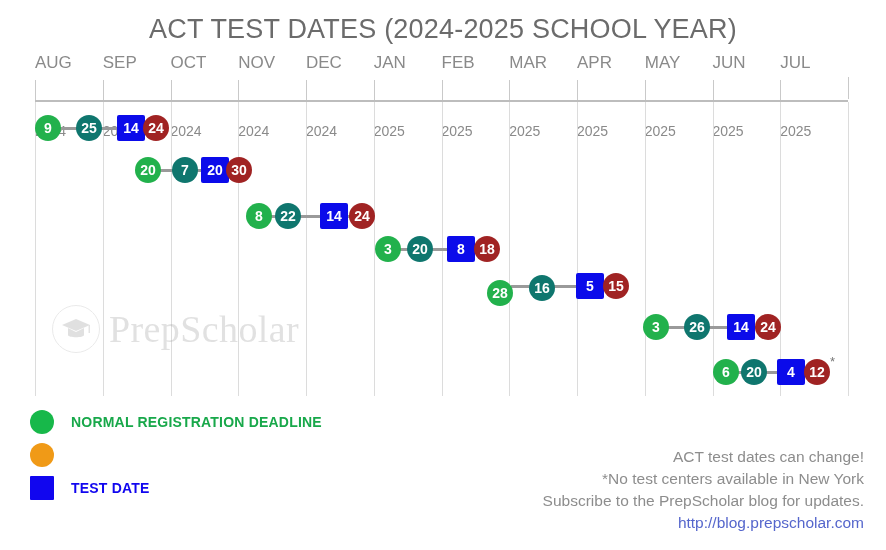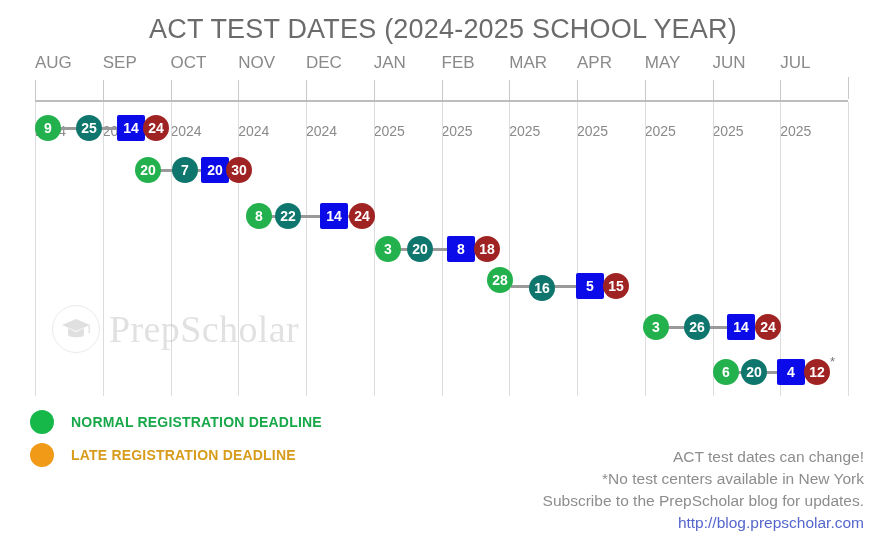--- a/index.html
+++ b/index.html
@@ -304,21 +304,21 @@
       <div class="connector" style="left: 364px; top: 146px; width: 10px;"></div>
       <div class="connector" style="left: 396px; top: 146px; width: 18px;"></div>
       <div class="connector" style="left: 438px; top: 146px; width: 3px;"></div>
       <div class="marker circle normal" style="left: 340px; top: 134px;">3</div>
       <div class="marker circle late" style="left: 372px; top: 134px;">20</div>
       <div class="marker square test" style="left: 412px; top: 134px;">8</div>
       <div class="marker circle score" style="left: 439px; top: 134px;">18</div>
       <div class="connector" style="left: 476px; top: 183px; width: 20px;"></div>
       <div class="connector" style="left: 518px; top: 183px; width: 25px;"></div>
       <div class="connector" style="left: 567px; top: 183px; width: 3px;"></div>
-      <div class="marker circle normal" style="left: 452px; top: 165px;">28</div>
+      <div class="marker circle normal" style="left: 452px; top: 178px;">28</div>
       <div class="marker circle late" style="left: 494px; top: 173px;">16</div>
       <div class="marker square test" style="left: 541px; top: 171px;">5</div>
       <div class="marker circle score" style="left: 568px; top: 171px;">15</div>
       <div class="connector" style="left: 632px; top: 224px; width: 19px;"></div>
       <div class="connector" style="left: 673px; top: 224px; width: 21px;"></div>
       <div class="connector" style="left: 718px; top: 224px; width: 4px;"></div>
       <div class="marker circle normal" style="left: 608px; top: 212px;">3</div>
       <div class="marker circle late" style="left: 649px; top: 212px;">26</div>
       <div class="marker square test" style="left: 692px; top: 212px;">14</div>
       <div class="marker circle score" style="left: 720px; top: 212px;">24</div>
@@ -343,21 +343,24 @@
     <div id="watermark-text">PrepScholar</div>
   </div>
 
   <div id="legend">
       <div class="legend-row">
         <div class="legend-swatch dot sw-normal"></div>
         <div class="legend-label lb-normal">NORMAL REGISTRATION DEADLINE</div>
       </div>
       <div class="legend-row">
         <div class="legend-swatch dot sw-late"></div>
-        <div class="legend-label lb-late">LATE REGISTRATION DEADLINE</div>
+      </div>
+      <div class="legend-row">
+        <div class="legend-swatch sq sw-test"></div>
+        <div class="legend-label lb-test">TEST DATE</div>
       </div>
     </div>
 
   <div id="footer">
     <div>ACT test dates can change!</div>
     <div>*No test centers available in New York</div>
     <div>Subscribe to the PrepScholar blog for updates.</div>
     <div id="footer-link">http://blog.prepscholar.com</div>
   </div>
 

